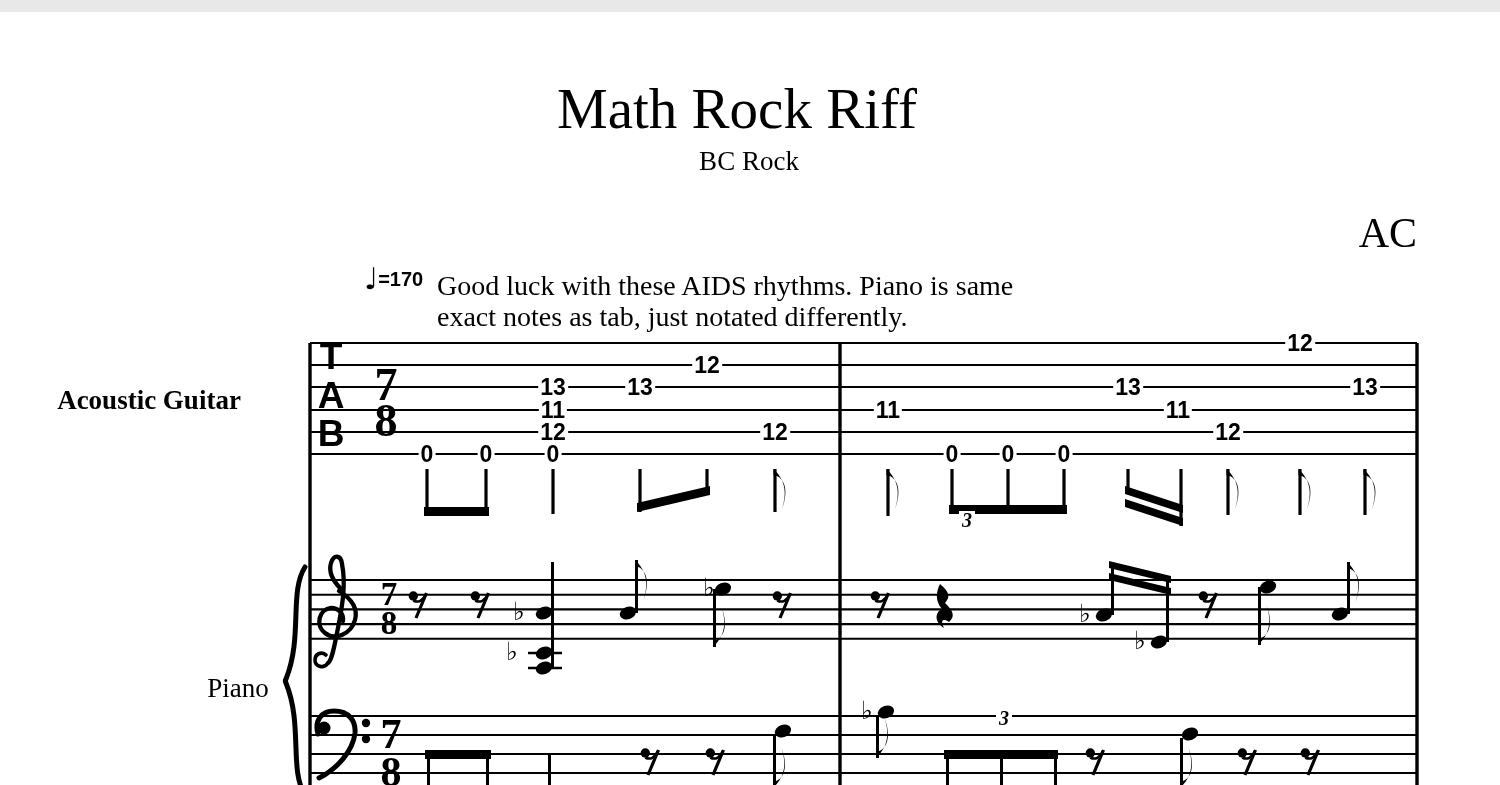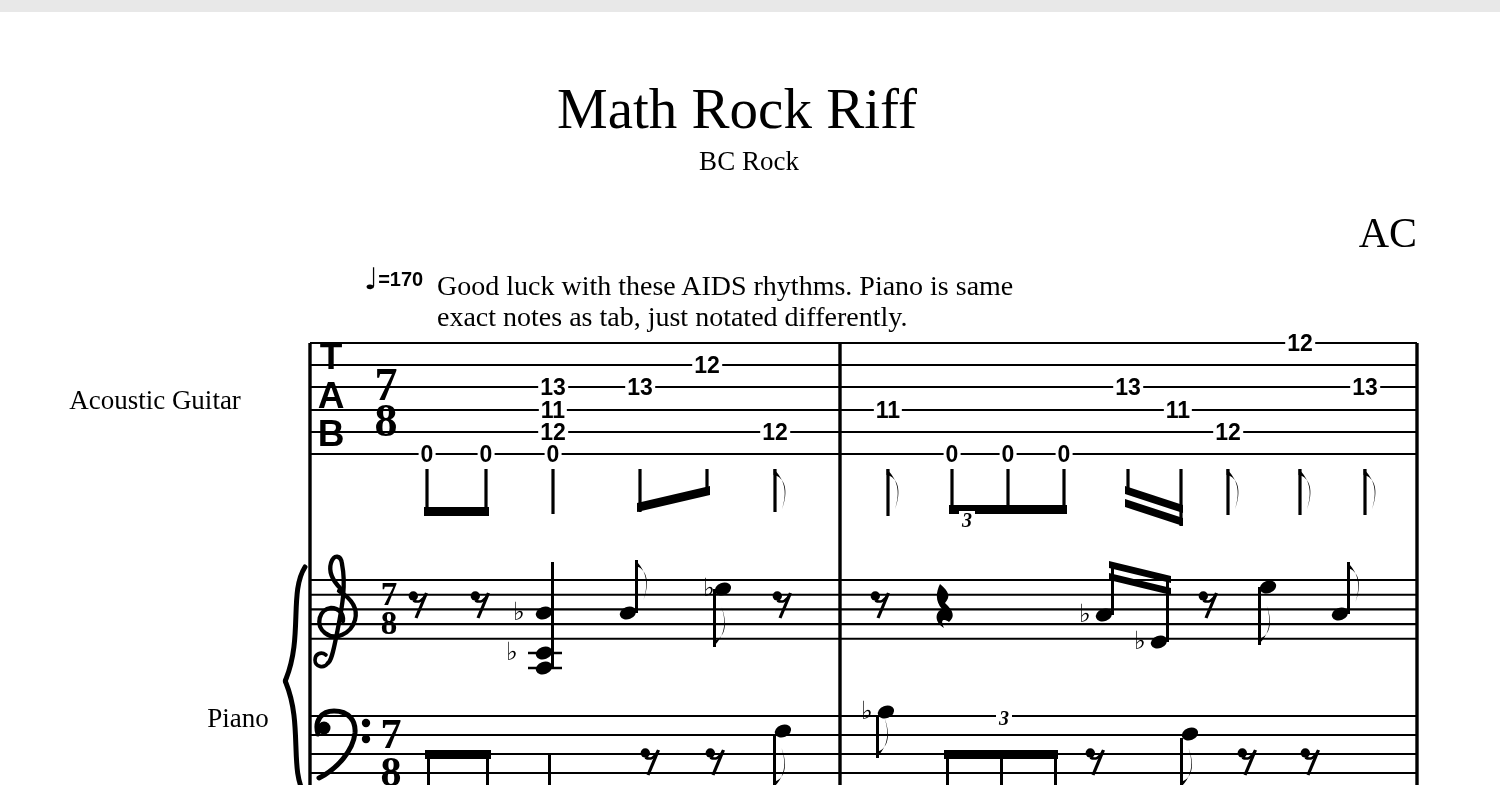--- a/index.html
+++ b/index.html
@@ -8,22 +8,22 @@
   .abs{position:absolute;white-space:nowrap;}
   .t-title{top:64px;left:737px;transform:translateX(-50%);font-size:57px;}
   .t-sub{top:134px;left:749px;transform:translateX(-50%);font-size:27px;}
   .t-credit{top:197px;left:1417px;transform:translateX(-100%);font-size:42px;}
   .tempo{top:251px;left:364px;display:flex;align-items:flex-start;}
   .tempo .glyph{font-family:"DejaVu Sans",sans-serif;font-size:30px;line-height:32px;}
   .tempo .bpm{font-family:"Liberation Sans",sans-serif;font-weight:bold;font-size:20px;margin-top:5px;}
   .anno1{top:258px;left:437px;font-size:28px;}
   .anno2{top:289px;left:437px;font-size:28px;}
   .inst{transform:translate(-50%,-50%);font-size:27px;}
-  .inst-g{top:388px;left:155px;}
-  .inst-p{top:706px;left:238px;}
+  .inst-g{top:388px;left:149px;font-weight:bold;}
+  .inst-p{top:676px;left:238px;}
   .tabL{transform:translate(-50%,-50%);font-family:"Liberation Sans",sans-serif;
         font-weight:bold;font-size:37px;}
   .tl1{top:345px;left:331px;} .tl2{top:384px;left:331px;} .tl3{top:422px;left:331px;}
   .ts{transform:translate(-50%,-52%);font-weight:bold;font-family:"Liberation Serif",serif;}
   .ts-tab{font-size:46px;left:386px;} .ts-tab.n{top:374px;} .ts-tab.d{top:410px;}
   .ts-tre{font-size:33px;left:389px;} .ts-tre.n{top:583px;} .ts-tre.d{top:612px;}
   .ts-bas{font-size:42px;left:391px;} .ts-bas.n{top:723px;} .ts-bas.d{top:761px;}
   .fret{position:absolute;transform:translate(-50%,-50%);font-family:"Liberation Sans",sans-serif;
         font-weight:bold;font-size:23px;line-height:21px;background:#fff;padding:0 2px;}
   .tup{position:absolute;transform:translate(-50%,-50%);font-style:italic;font-weight:bold;

